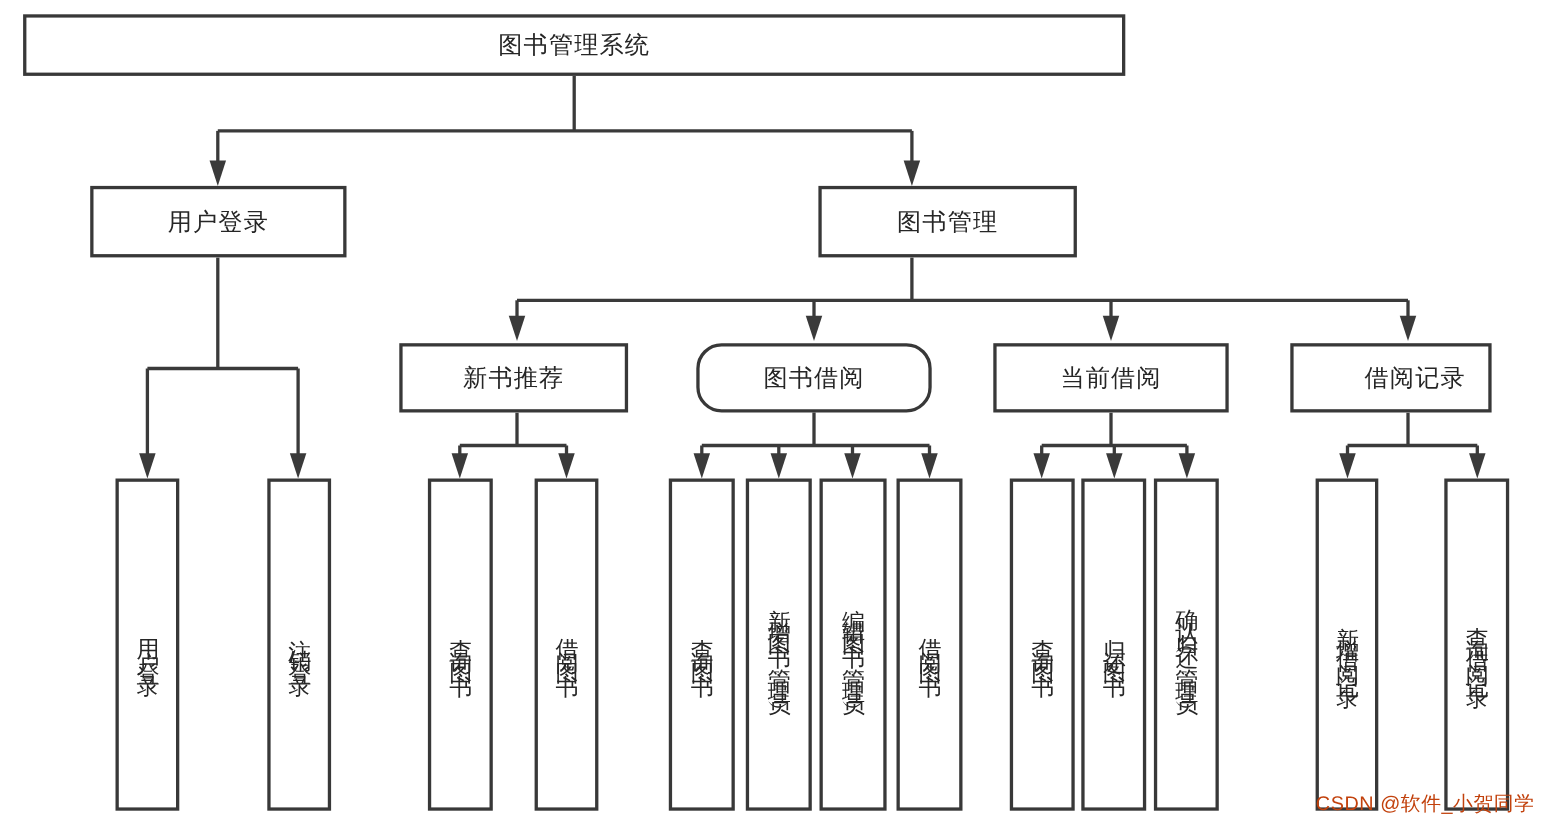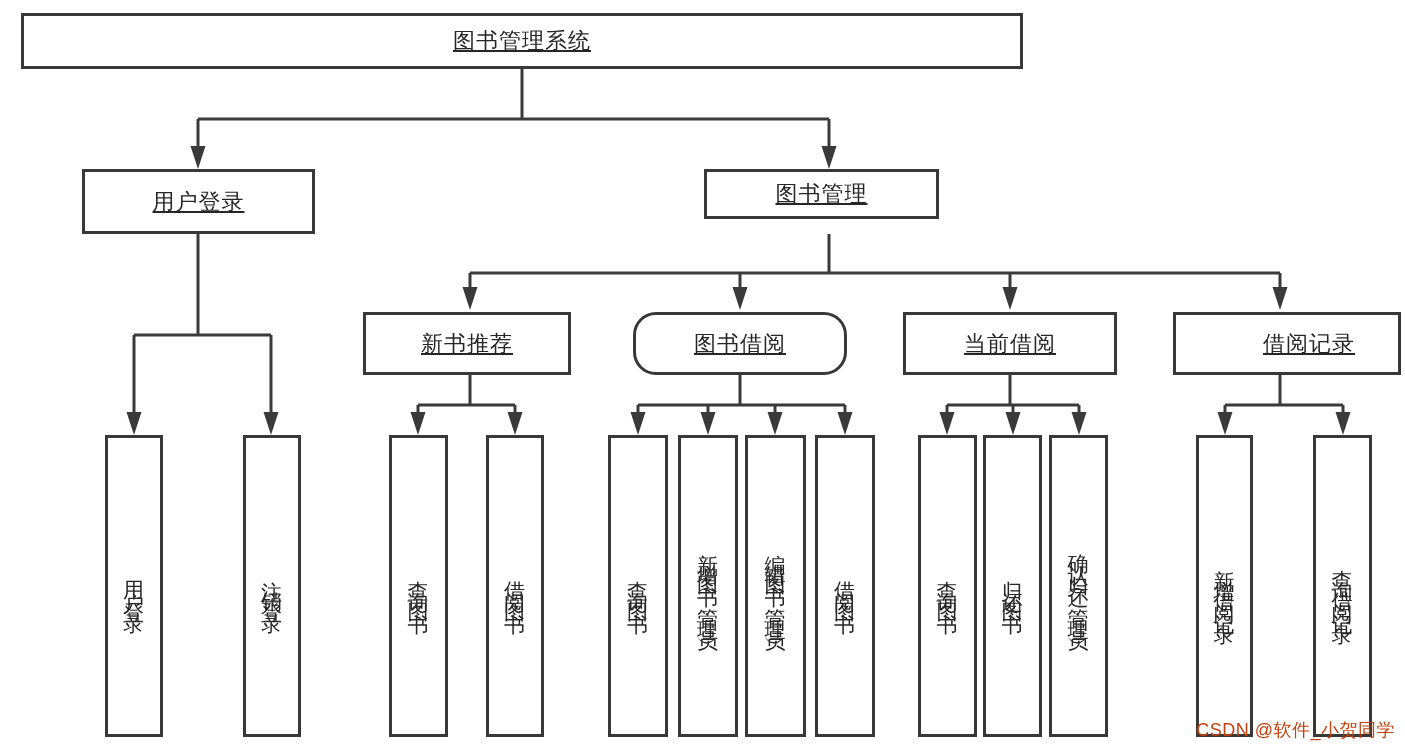--- a/index.html
+++ b/index.html
@@ -24,21 +24,20 @@
     box-sizing: border-box;
     display: flex;
     align-items: center;
     justify-content: center;
     color: #262626;
   }
   .box.h {
     font-size: 22px;
     letter-spacing: 1px;
     white-space: nowrap;
-    text-decoration: underline;
   }
   .box.v .vtext {
     writing-mode: vertical-rl;
     text-orientation: mixed;
     font-size: 21px;
     letter-spacing: 11px;
     line-height: 1;
     color: #262626;
   }
   .watermark {
@@ -107,26 +106,26 @@
       <line x1="1225" y1="405" x2="1343" y2="405" stroke="#3a3a3a" stroke-width="3"></line>
       <line x1="1225" y1="405" x2="1225" y2="414" stroke="#3a3a3a" stroke-width="3"></line>
       <polygon points="1217.5,412 1232.5,412 1225,435" fill="#3a3a3a"></polygon>
       <line x1="1343" y1="405" x2="1343" y2="414" stroke="#3a3a3a" stroke-width="3"></line>
       <polygon points="1335.5,412 1350.5,412 1343,435" fill="#3a3a3a"></polygon>
     </svg>
 
   <div class="box h" style="left:21px; top:13px; width:1002px; height:56px;">图书管理系统</div>
 
   <div class="box h" style="left:82px; top:169px; width:233px; height:65px;">用户登录</div>
-  <div class="box h" style="left:704px; top:169px; width:235px; height:50px;">图书管理</div>
+  <div class="box h" style="left:744px; top:169px; width:235px; height:65px;">图书管理</div>
 
   <div class="box h" style="left:363px; top:312px; width:208px; height:63px;">新书推荐</div>
   <div class="box h" style="left:633px; top:312px; width:214px; height:63px;border-radius:23px;">图书借阅</div>
   <div class="box h" style="left:903px; top:312px; width:214px; height:63px;">当前借阅</div>
-  <div class="box h" style="left:1173px; top:312px; width:228px; height:63px;padding-left:44px;">借阅记录</div>
+  <div class="box h" style="left:1173px; top:312px; width:183px; height:63px;padding-left:44px;">借阅记录</div>
 
   <div class="box v" style="left:105px; top:435px; width:58px; height:302px;">
     <span class="vtext">用户登录</span>
   </div>
   <div class="box v" style="left:243px; top:435px; width:58px; height:302px;">
     <span class="vtext">注销登录</span>
   </div>
 
   <div class="box v" style="left:389px; top:435px; width:59px; height:302px;">
     <span class="vtext">查询图书</span>

